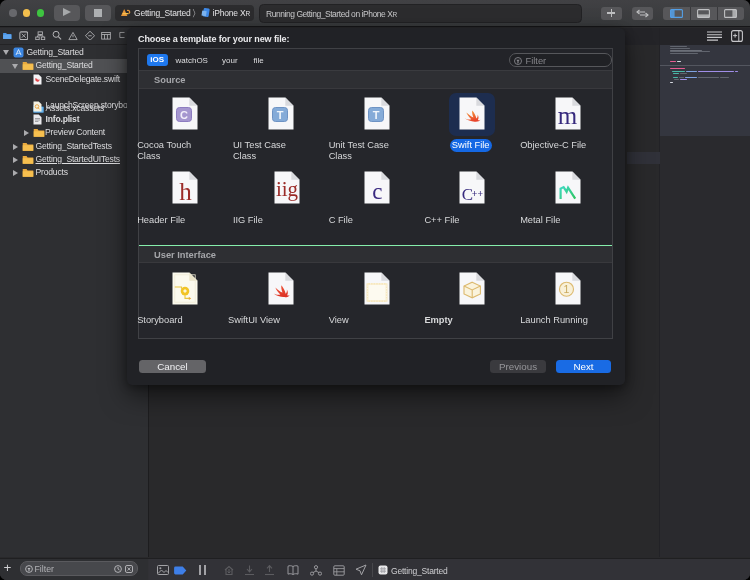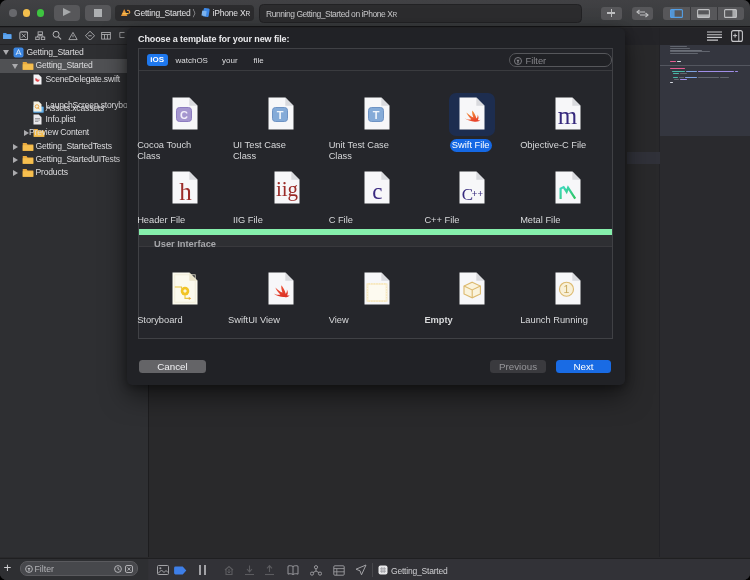--- a/index.html
+++ b/index.html
@@ -171,45 +171,45 @@
           <circle cx="4" cy="5.5" r="1.8" fill="none" stroke="#e8a33d" stroke-width="0.9"></circle>
           <path d="M4.8 6.5 L6.5 8.3" stroke="#e8a33d" stroke-width="0.9"></path>
         </svg>
         <span class="abs" style="left:45.5px;">LaunchScreen.storyboard</span>
       </div>
       <div class="trow" style="top:67px;">
         <svg class="abs" style="left:32.5px;top:1.5px;" width="9" height="11" viewBox="0 0 9 11">
           <path d="M0.5 0.5 h5.2 l2.8 2.8 v7.2 h-8 z" fill="#e9e9ec"></path>
           <path d="M2 4.5 h5 M2 6 h5 M2 7.5 h3.4" stroke="#8e8e93" stroke-width="0.8"></path>
         </svg>
-        <span class="abs" style="left:45.5px;">Info.plist</span>
+        <span class="abs" style="left:45.5px;font-weight:bold;">Info.plist</span>
       </div>
       <div class="trow" style="top:80.4px;">
         <div class="tri closed" style="left:24px;"></div>
         <svg class="abs" style="left:33px;top:2px;" width="12" height="9.5" viewBox="0 0 11 9">
           <path d="M0.5 1 h3.6 l1 1.4 h5.4 v6 h-10 z" fill="#eaaa3e"></path>
           <path d="M0.5 3 h10 v5.4 h-10 z" fill="#f6bf4f"></path>
         </svg>
-        <span class="abs" style="left:29px;">Preview Content</span>
+        <span class="abs" style="left:45px;">Preview Content</span>
       </div>
       <div class="trow" style="top:93.8px;text-align:center;">
         <div class="tri closed" style="left:13px;"></div>
         <svg class="abs" style="left:21.5px;top:2px;" width="12" height="9.5" viewBox="0 0 11 9">
           <path d="M0.5 1 h3.6 l1 1.4 h5.4 v6 h-10 z" fill="#eaaa3e"></path>
           <path d="M0.5 3 h10 v5.4 h-10 z" fill="#f6bf4f"></path>
         </svg>
         <span class="abs" style="left:35.5px;">Getting_StartedTests</span>
       </div>
       <div class="trow" style="top:107.2px;">
         <div class="tri closed" style="left:13px;"></div>
         <svg class="abs" style="left:21.5px;top:2px;" width="12" height="9.5" viewBox="0 0 11 9">
           <path d="M0.5 1 h3.6 l1 1.4 h5.4 v6 h-10 z" fill="#eaaa3e"></path>
           <path d="M0.5 3 h10 v5.4 h-10 z" fill="#f6bf4f"></path>
         </svg>
-        <span class="abs" style="left:35.5px;">Getting_StartedUITests</span>
+        <span class="abs" style="left:35.5px;text-decoration:underline;">Getting_StartedUITests</span>
       </div>
       <div class="trow" style="top:120.6px;">
         <div class="tri closed" style="left:13px;"></div>
         <svg class="abs" style="left:21.5px;top:2px;" width="12" height="9.5" viewBox="0 0 11 9">
           <path d="M0.5 1 h3.6 l1 1.4 h5.4 v6 h-10 z" fill="#eaaa3e"></path>
           <path d="M0.5 3 h10 v5.4 h-10 z" fill="#f6bf4f"></path>
         </svg>
         <span class="abs" style="left:35.5px;">Products</span>
       </div>
     </div>
@@ -338,22 +338,23 @@
         <div class="abs" style="left:114.5px;top:6.5px;color:#dfdfe1;font-size:8px;">file</div>
         <div class="abs" style="left:369.5px;top:3.8px;width:103.5px;height:14px;border:1px solid #56575b;border-radius:7px;background:#202125;">
           <svg class="abs" style="left:4.5px;top:3px;" width="8" height="8" viewBox="0 0 8 8">
             <circle cx="4" cy="4" r="3.5" fill="none" stroke="#85858a" stroke-width="0.9"></circle>
             <path d="M2.3 2.8 h3.4 l-1.1 1.5 v1.7 l-1.2 0.7 v-2.4 z" fill="#85858a"></path>
           </svg>
           <span class="abs" style="left:16px;top:1.8px;font-size:9.3px;color:#85858a;">Filter</span>
         </div>
       </div>
 
-
-      <div class="sechdr" style="top:180px;border-top:6px solid #86efac;">User Interface</div>
+      <div class="sechdr" style="top:21.5px;">Source</div>
+
+      <div class="sechdr" style="top:196px;border-top:1px solid #86efac;">User Interface</div>
 
       <div class="abs" style="left:310.4px;top:43.5px;width:45.6px;height:43.8px;background:#1d2d4f;border-radius:7px;"></div>
       <div class="abs" style="left:310.5px;top:89.6px;width:42.4px;height:13.3px;background:#1568e4;border-radius:6.6px;color:#fff;font-size:9.3px;text-align:center;line-height:13.3px;">Swift File</div>
 
       <div class="abs" style="left:33px;top:48px;">
           <svg class="page" width="26" height="33" viewBox="0 0 26 33">
 <path d="M0.5 0.5 H17.3 L25.5 8.7 V32.5 H0.5 Z" fill="#f7f7f9"></path>
 <path d="M17.3 0.5 L17.3 8.7 L25.5 8.7 Z" fill="#d9dade"></path>
 <rect x="4.5" y="10.5" width="15" height="14" rx="3" fill="#a596cf" stroke="#8d7cc0" stroke-width="1"></rect>
             <text x="12" y="21.8" text-anchor="middle" font-size="11" fill="#f3effa" font-family="Liberation Sans,sans-serif" font-weight="bold">C</text>

